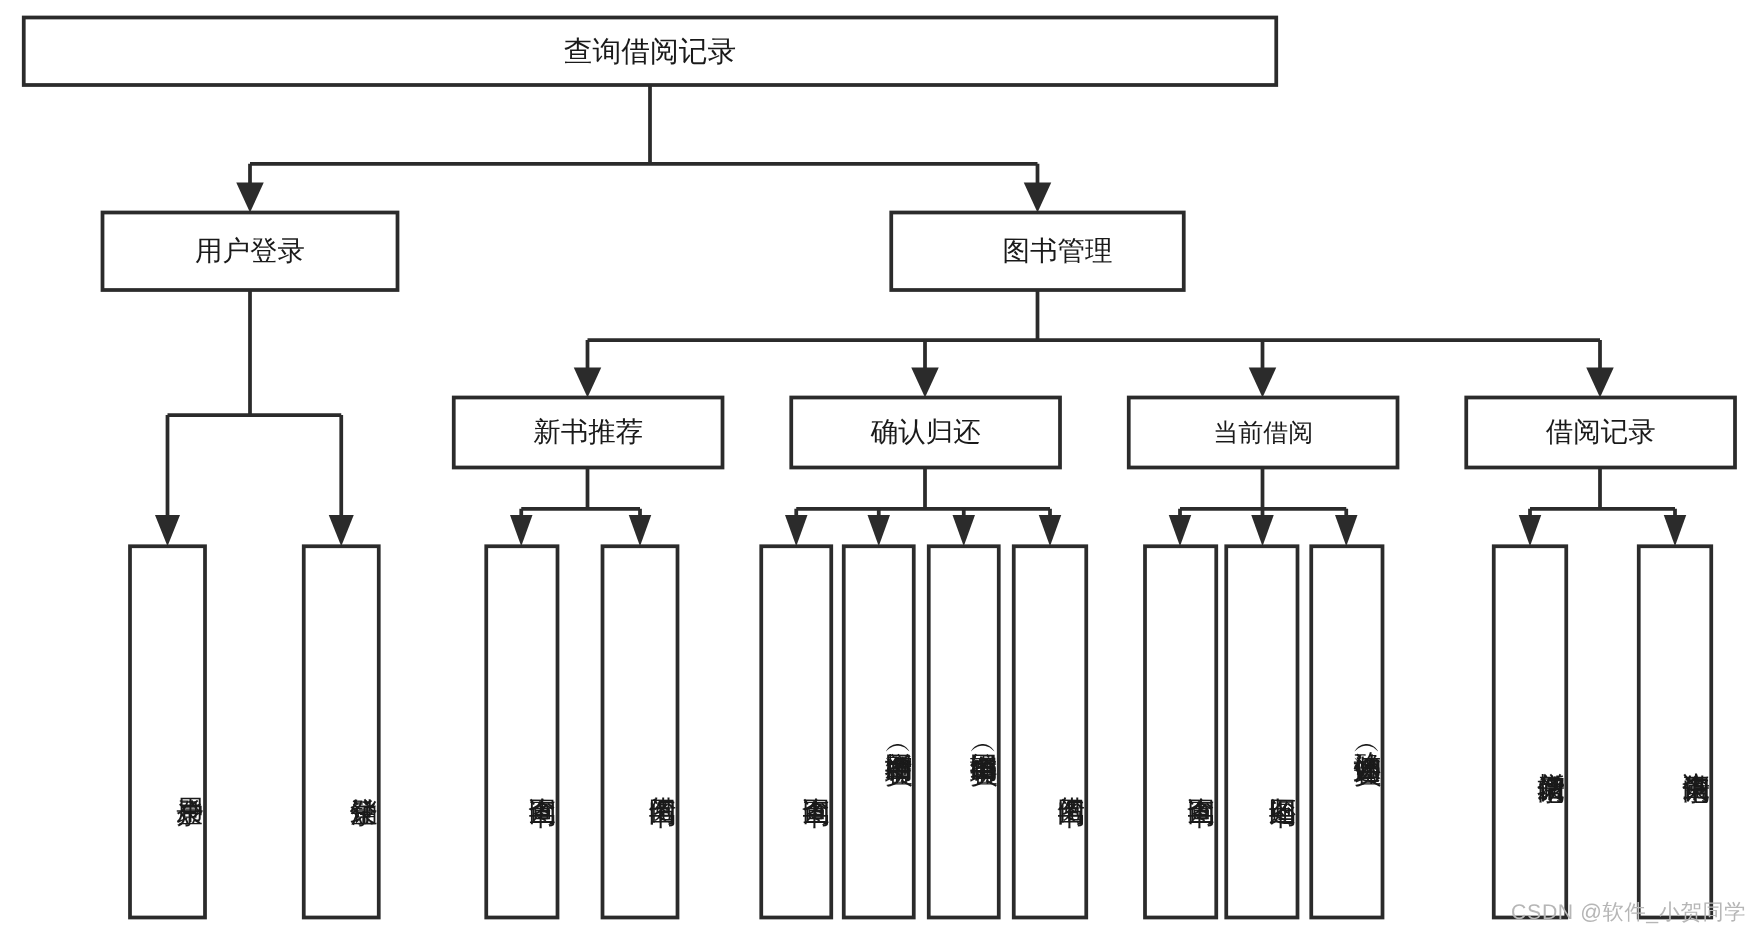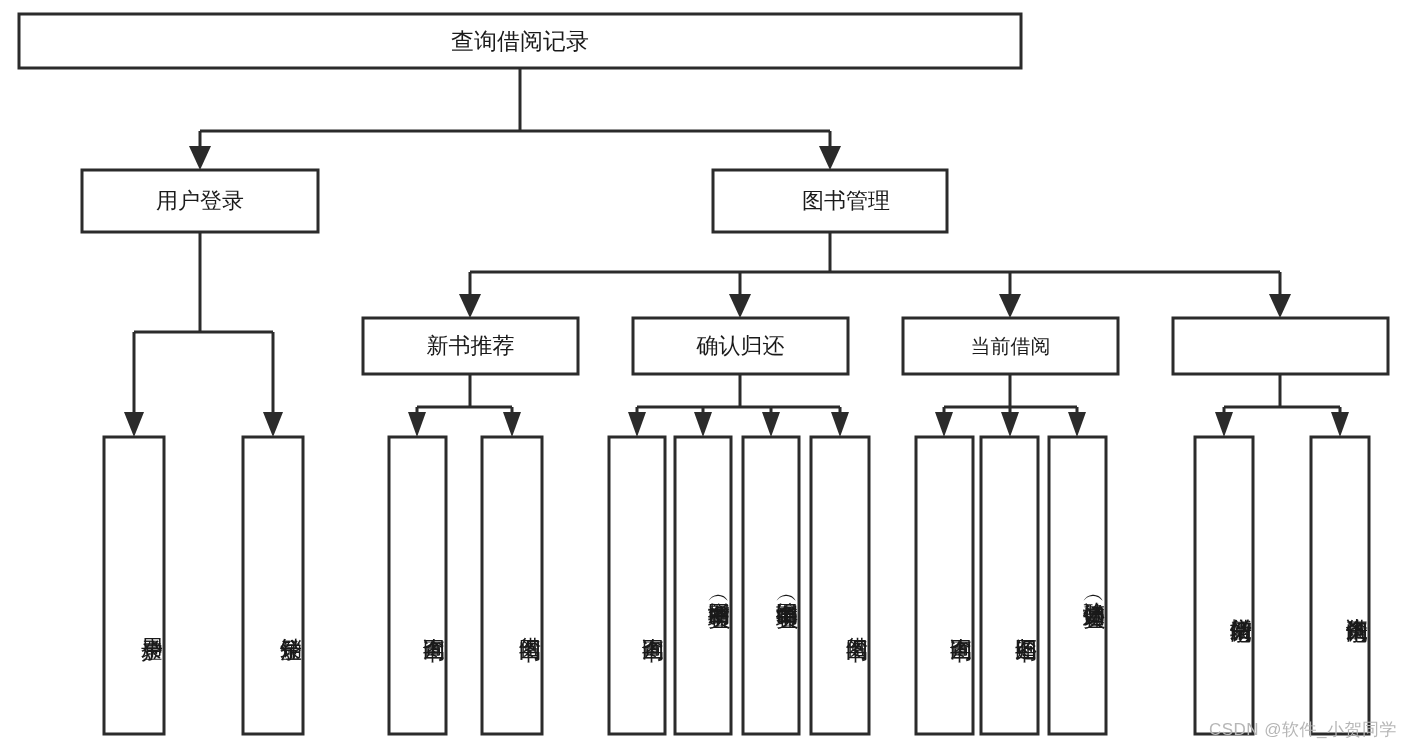--- a/index.html
+++ b/index.html
@@ -181,20 +181,21 @@
   </svg>
 
   <div class="horiz-text-wrap" style="left:19px; top:14px; width:1002px; height:54px; font-size:23px;">查询借阅记录</div>
 
   <div class="horiz-text-wrap" style="left:82px; top:170px; width:236px; height:62px; font-size:22px;">用户登录</div>
   <div class="horiz-text-wrap" style="left:713px; top:170px; width:266px; height:62px; font-size:22px;">图书管理</div>
 
   <div class="horiz-text-wrap" style="left:363px; top:318px; width:215px; height:56px; font-size:22px;">新书推荐</div>
   <div class="horiz-text-wrap" style="left:633px; top:318px; width:215px; height:56px; font-size:22px;">确认归还</div>
   <div class="horiz-text-wrap" style="left:903px; top:318px; width:215px; height:56px; font-size:20px;">当前借阅</div>
+  <div class="horiz-text-wrap" style="left:1173px; top:318px; width:215px; height:56px; font-size:22px;">借阅记录</div>
 
   <div class="vertical-text-wrap" style="left:104px; top:514px; width:60px; height:215px;">用户登录</div>
   <div class="vertical-text-wrap" style="left:243px; top:514px; width:60px; height:215px;">注销登录</div>
 
   <div class="vertical-text-wrap" style="left:389px; top:514px; width:57px; height:215px;">查询图书</div>
   <div class="vertical-text-wrap" style="left:482px; top:514px; width:60px; height:215px;">借阅图书</div>
 
   <div class="vertical-text-wrap" style="left:609px; top:514px; width:56px; height:215px;">查询图书</div>
   <div class="vertical-text-wrap" style="left:675px; top:446px; width:56px; height:285px;">新增图书（管理员）</div>
   <div class="vertical-text-wrap" style="left:743px; top:446px; width:56px; height:285px;">编辑图书（管理员）</div>

